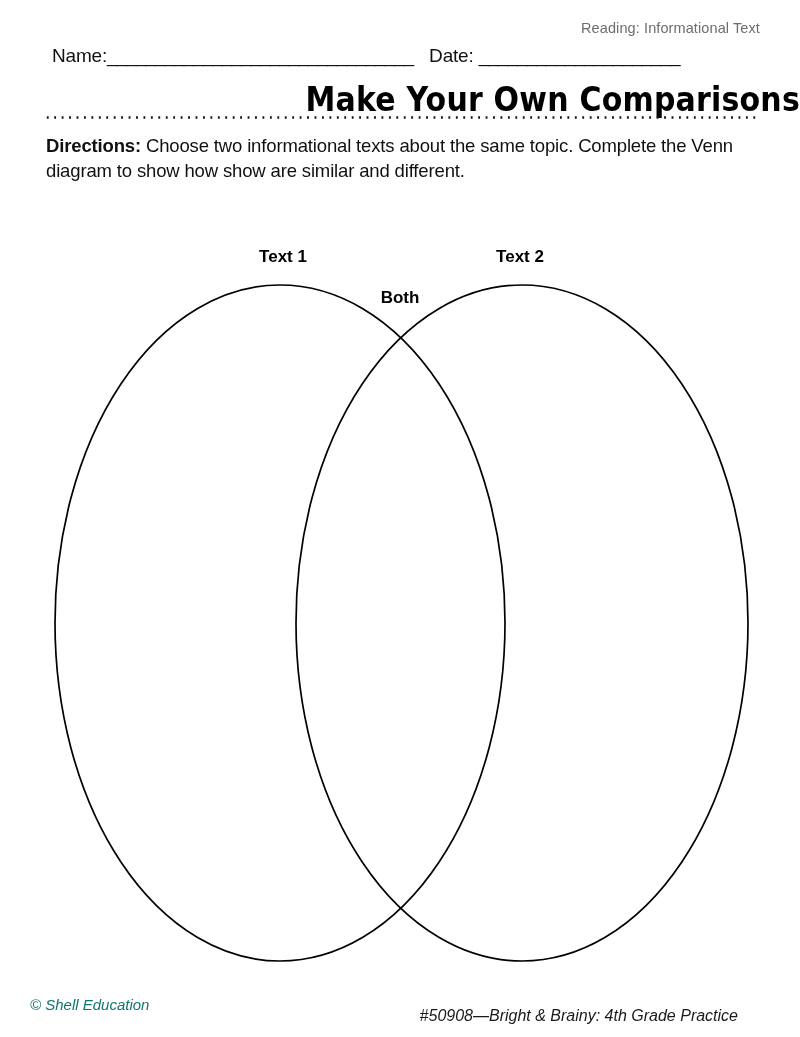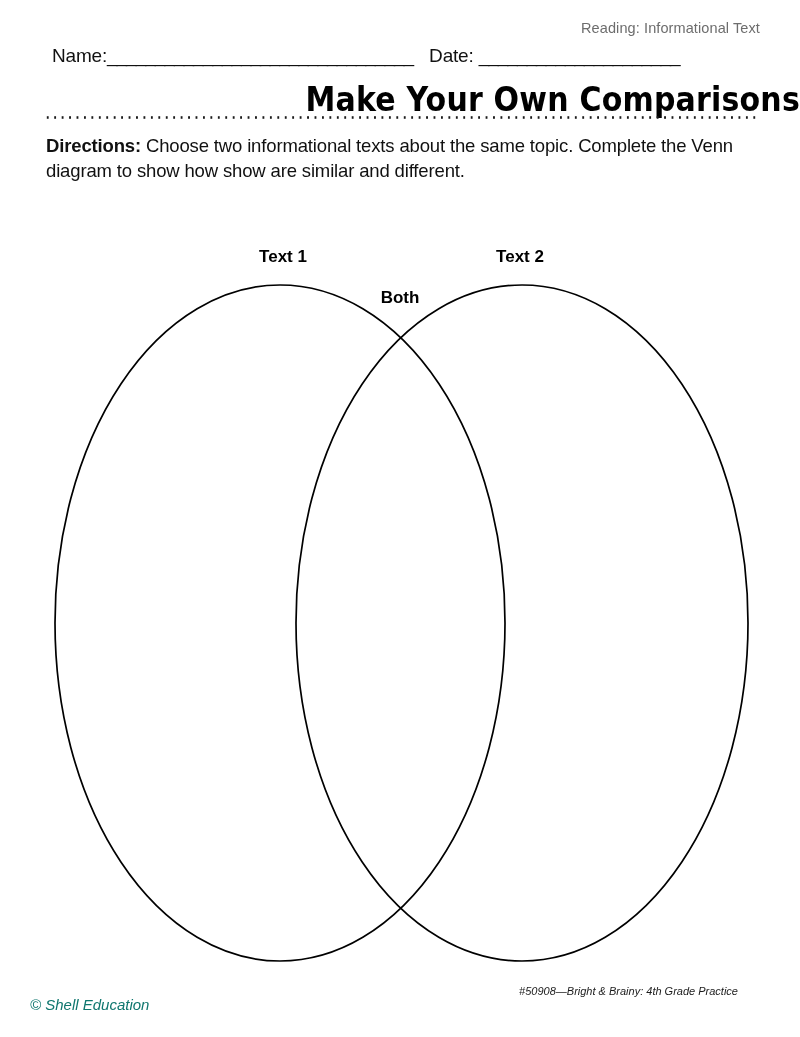--- a/index.html
+++ b/index.html
@@ -115,23 +115,23 @@
     position: absolute;
     bottom: 24px;
     left: 30px;
     font-size: 15px;
     font-style: italic;
     color: #0f766e;
     white-space: nowrap;
   }
   .footer-right {
     position: absolute;
-    bottom: 40px;
+    bottom: 12px;
     right: 62px;
-    font-size: 11px;
+    font-size: 16px;
     font-style: italic;
     color: #1a1a1a;
     white-space: nowrap;
   }
 </style>
 </head>
 <body>
 
 <div class="page-header">Reading: Informational Text</div>
 

